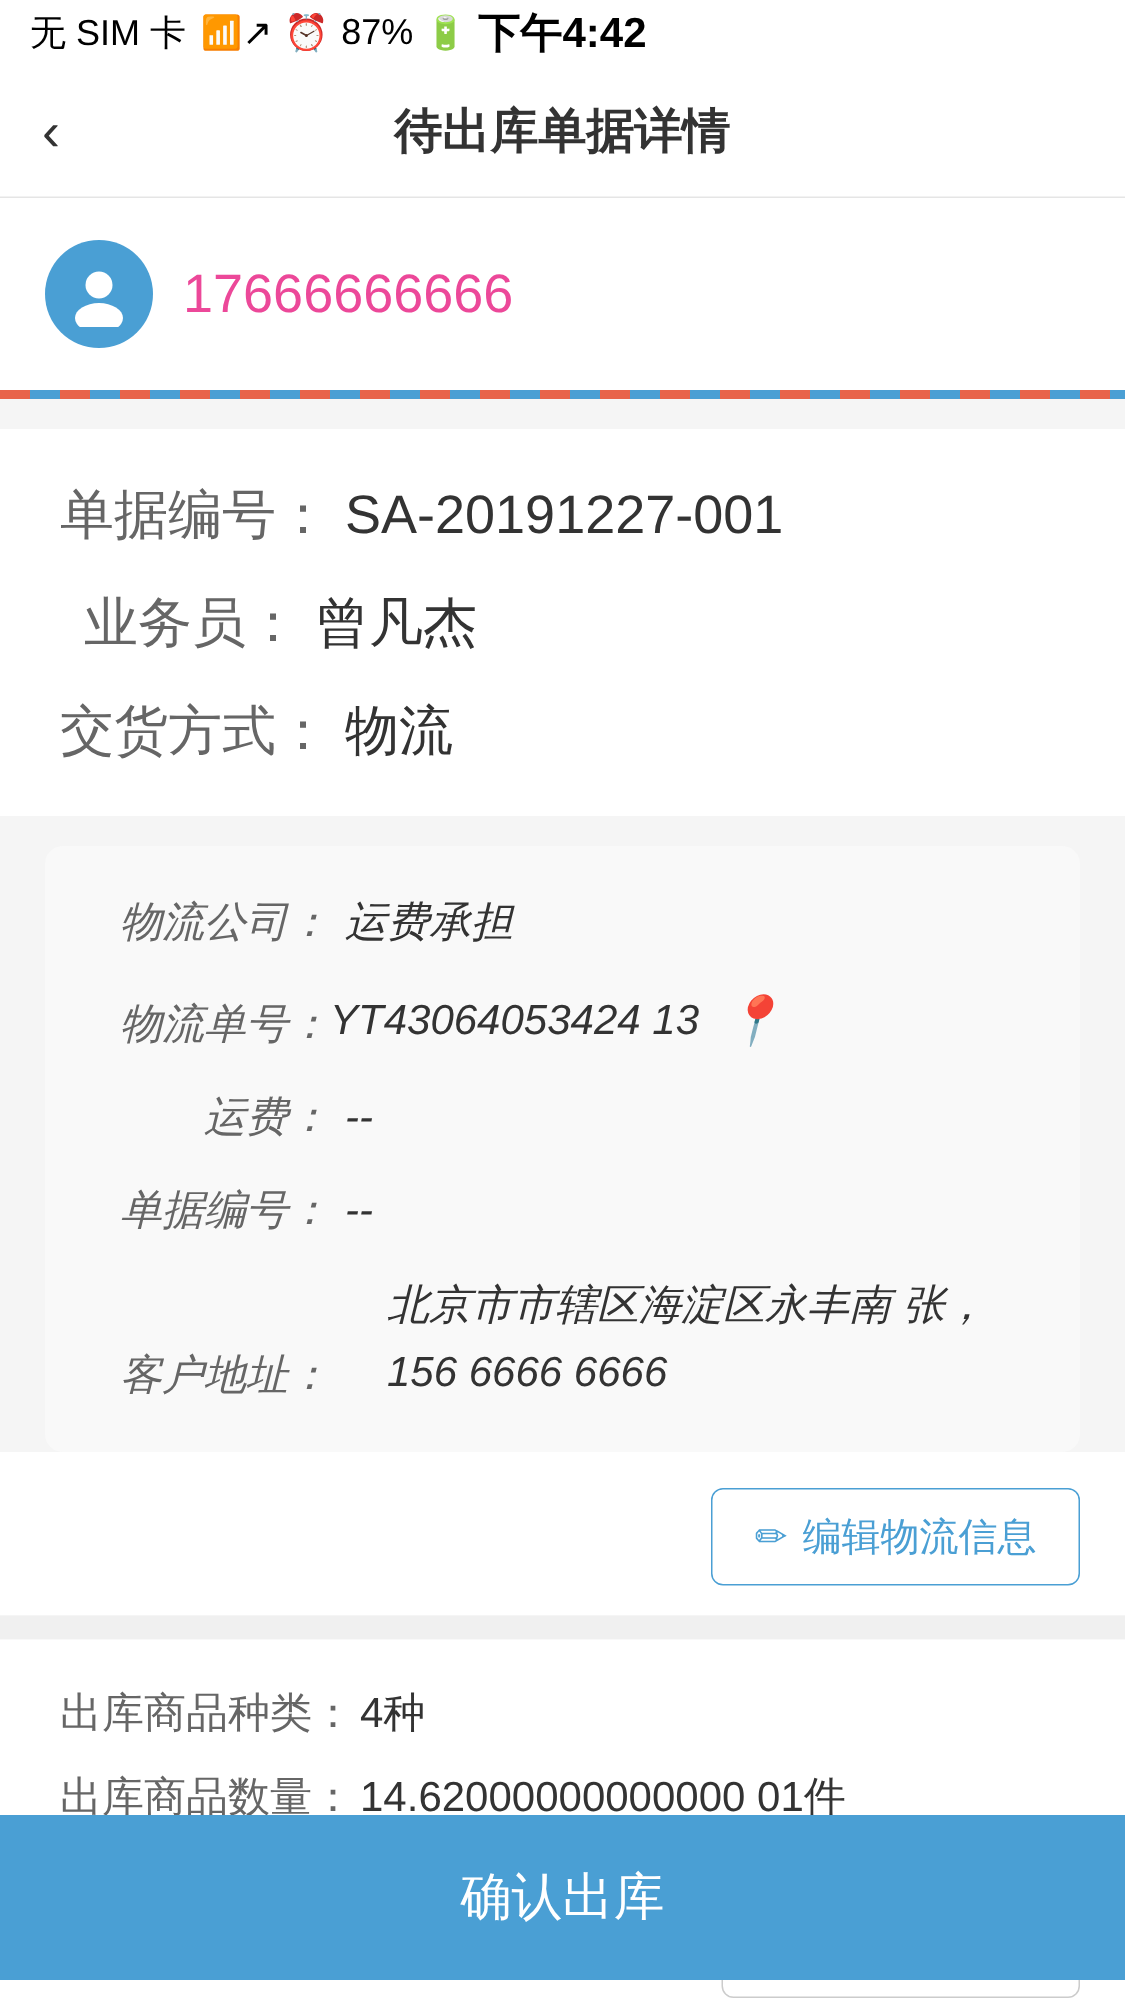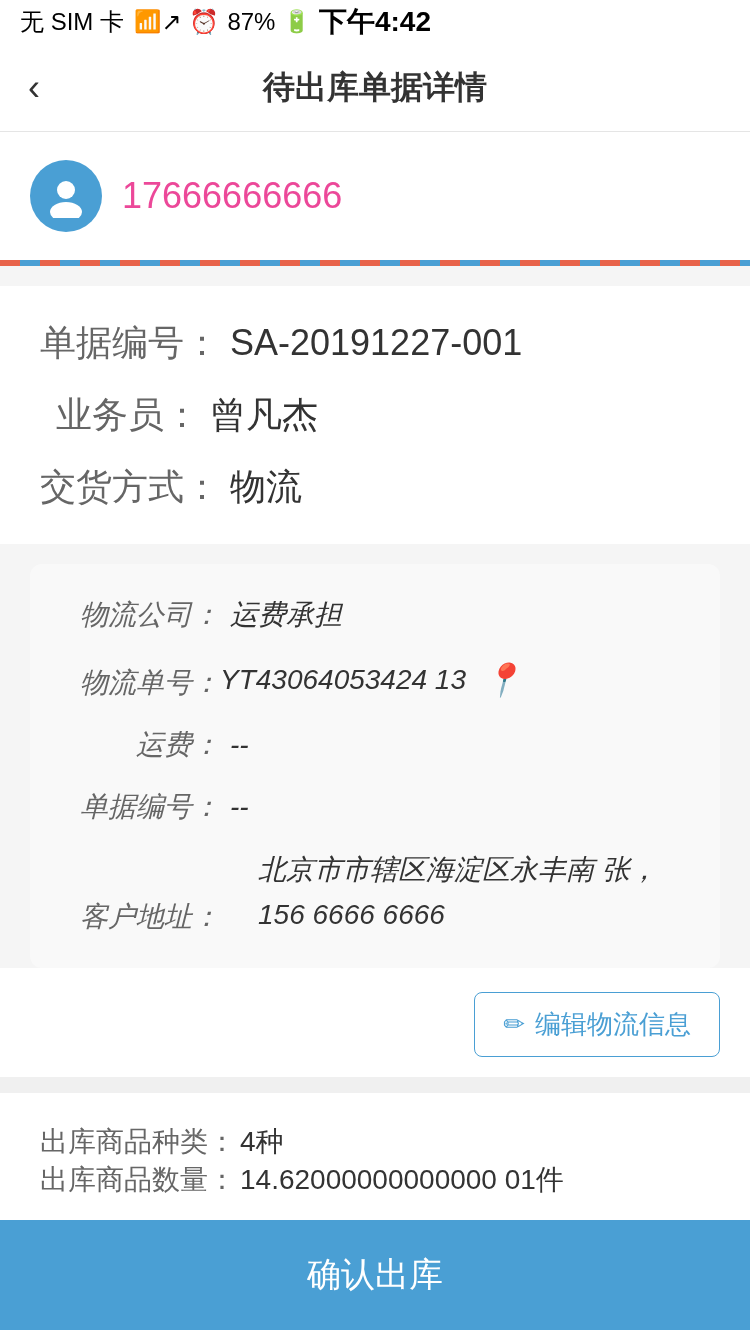--- a/index.html
+++ b/index.html
@@ -191,20 +191,21 @@
     }
 
     
     .goods-section {
       background: #fff;
       padding: 30px 40px;
     }
     .goods-row {
       display: flex;
       align-items: center;
+      margin-bottom: 18px;
       font-size: 28px;
     }
     .goods-row:last-child { margin-bottom: 0; }
     .goods-label {
       color: #666;
       min-width: 200px;
       flex-shrink: 0;
     }
     .goods-value {
       color: #333;
@@ -233,21 +234,21 @@
 
     
     .empty-space {
       background: #f5f5f5;
       height: 200px;
     }
 
     
     .bottom-bar {
       position: fixed;
-      bottom: 4px;
+      bottom: 14px;
       left: 0;
       width: 750px;
       background: #4a9fd4;
       height: 110px;
       display: flex;
       align-items: center;
       justify-content: center;
     }
     .confirm-btn {
       color: #fff;

